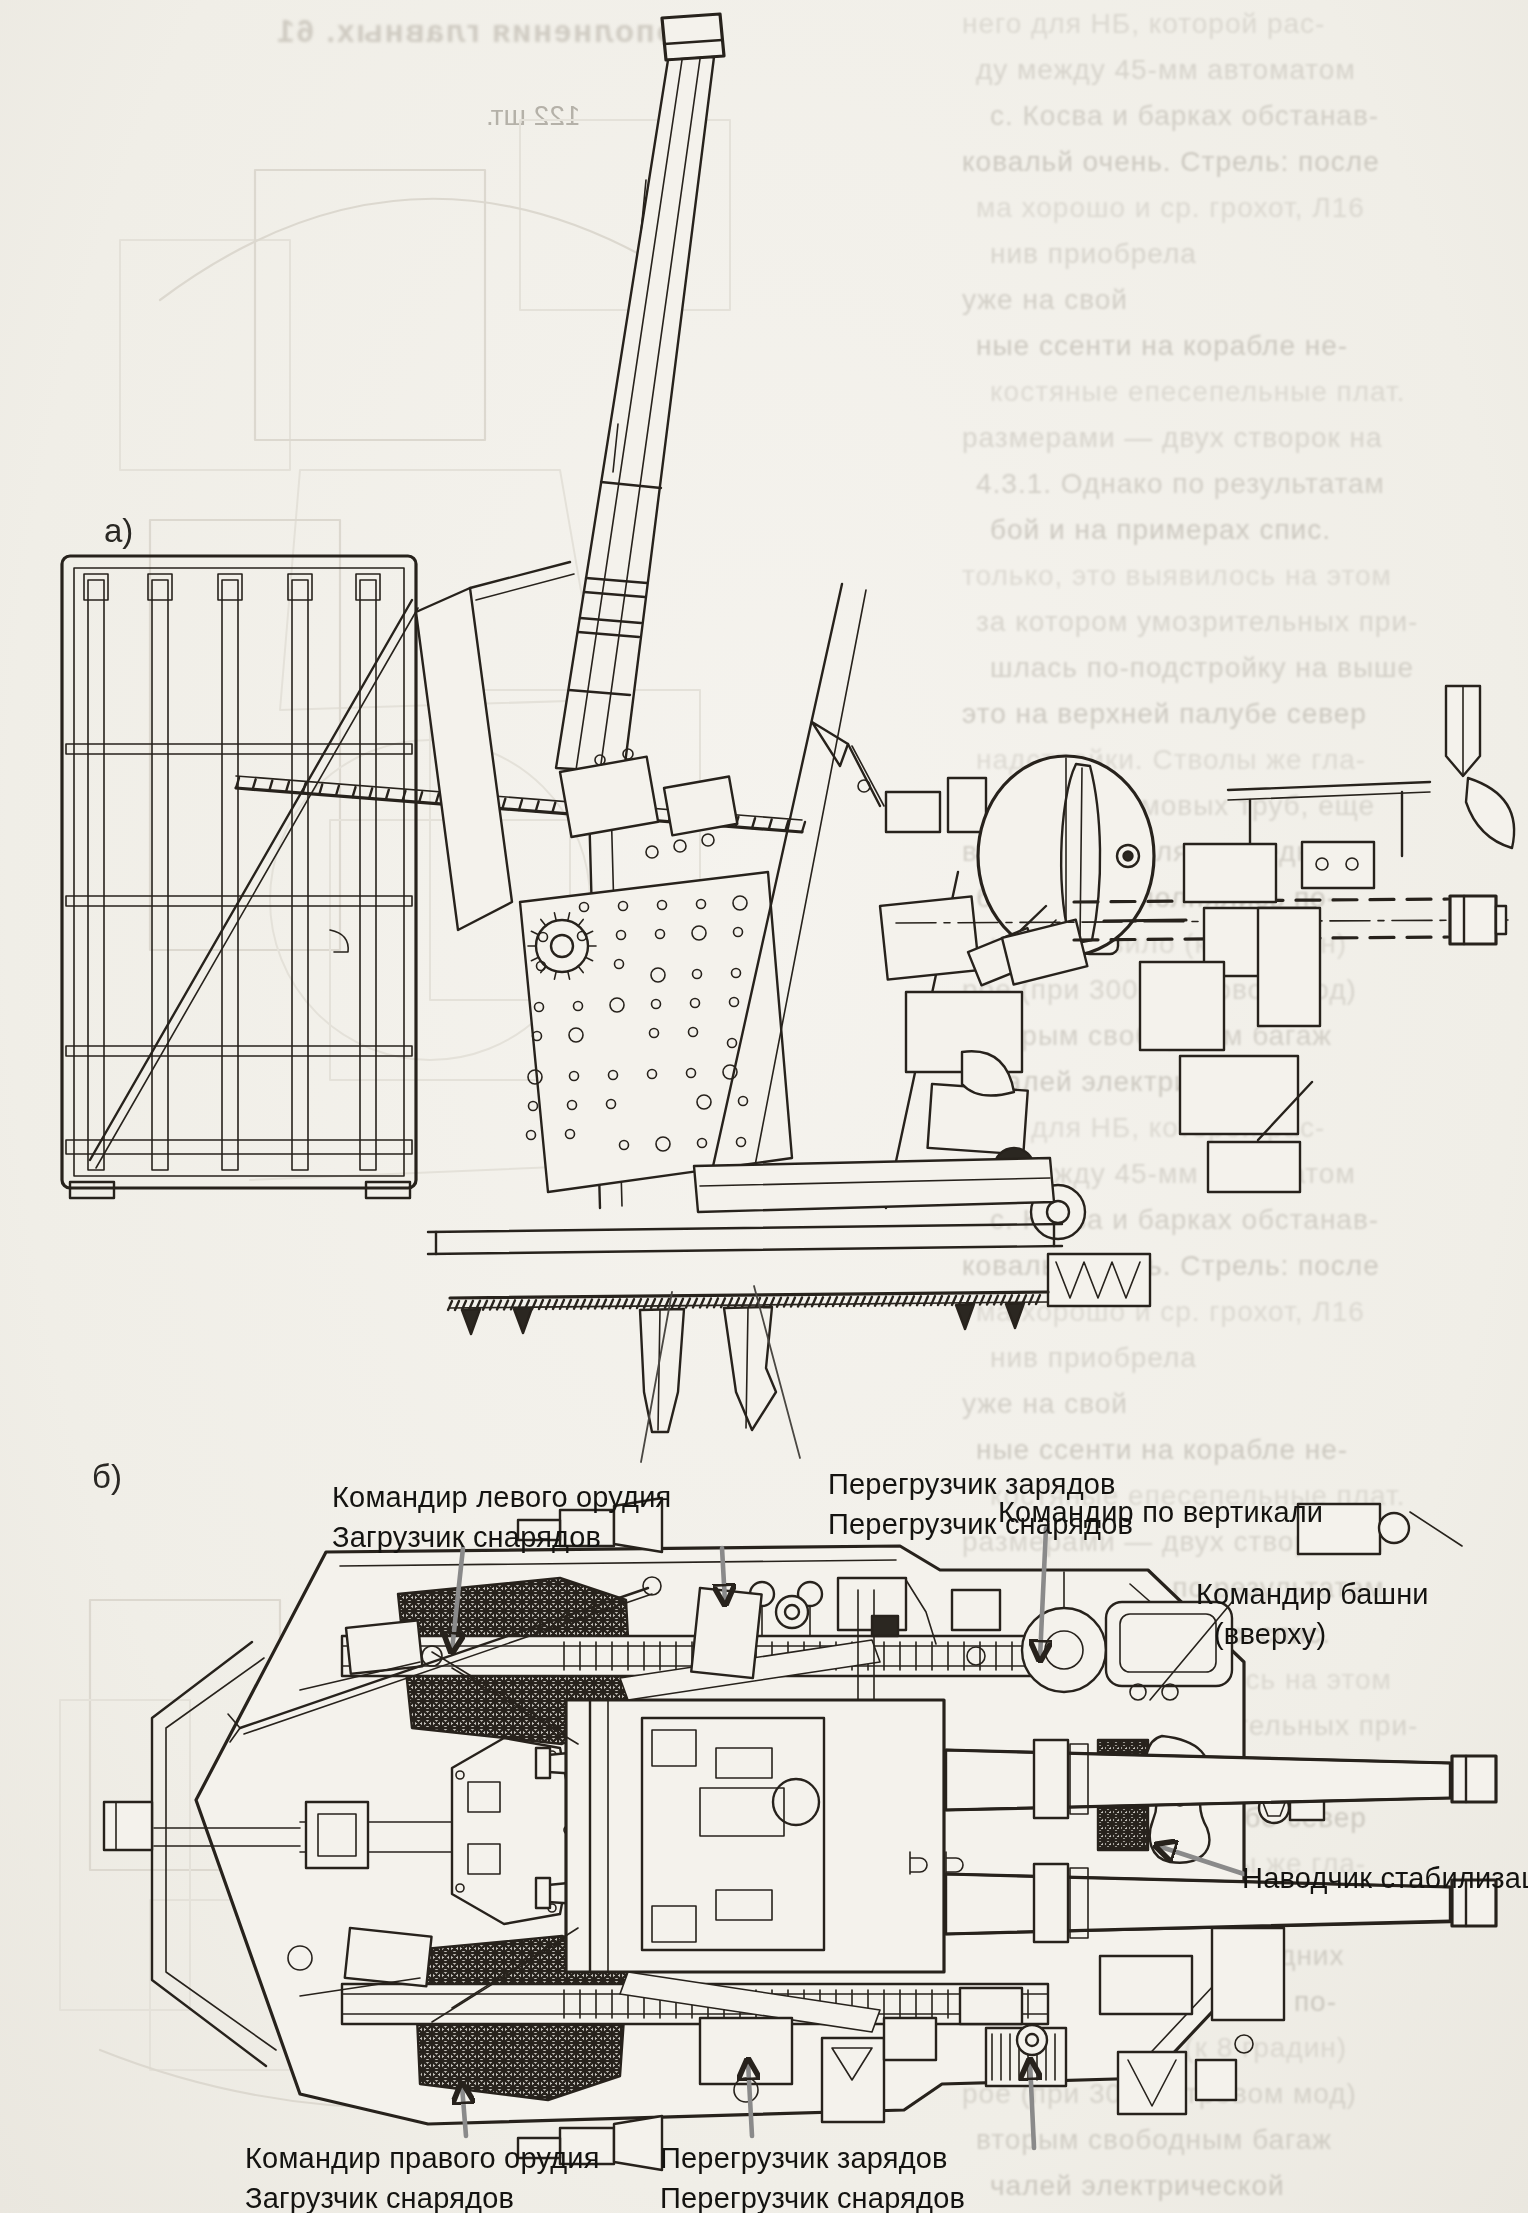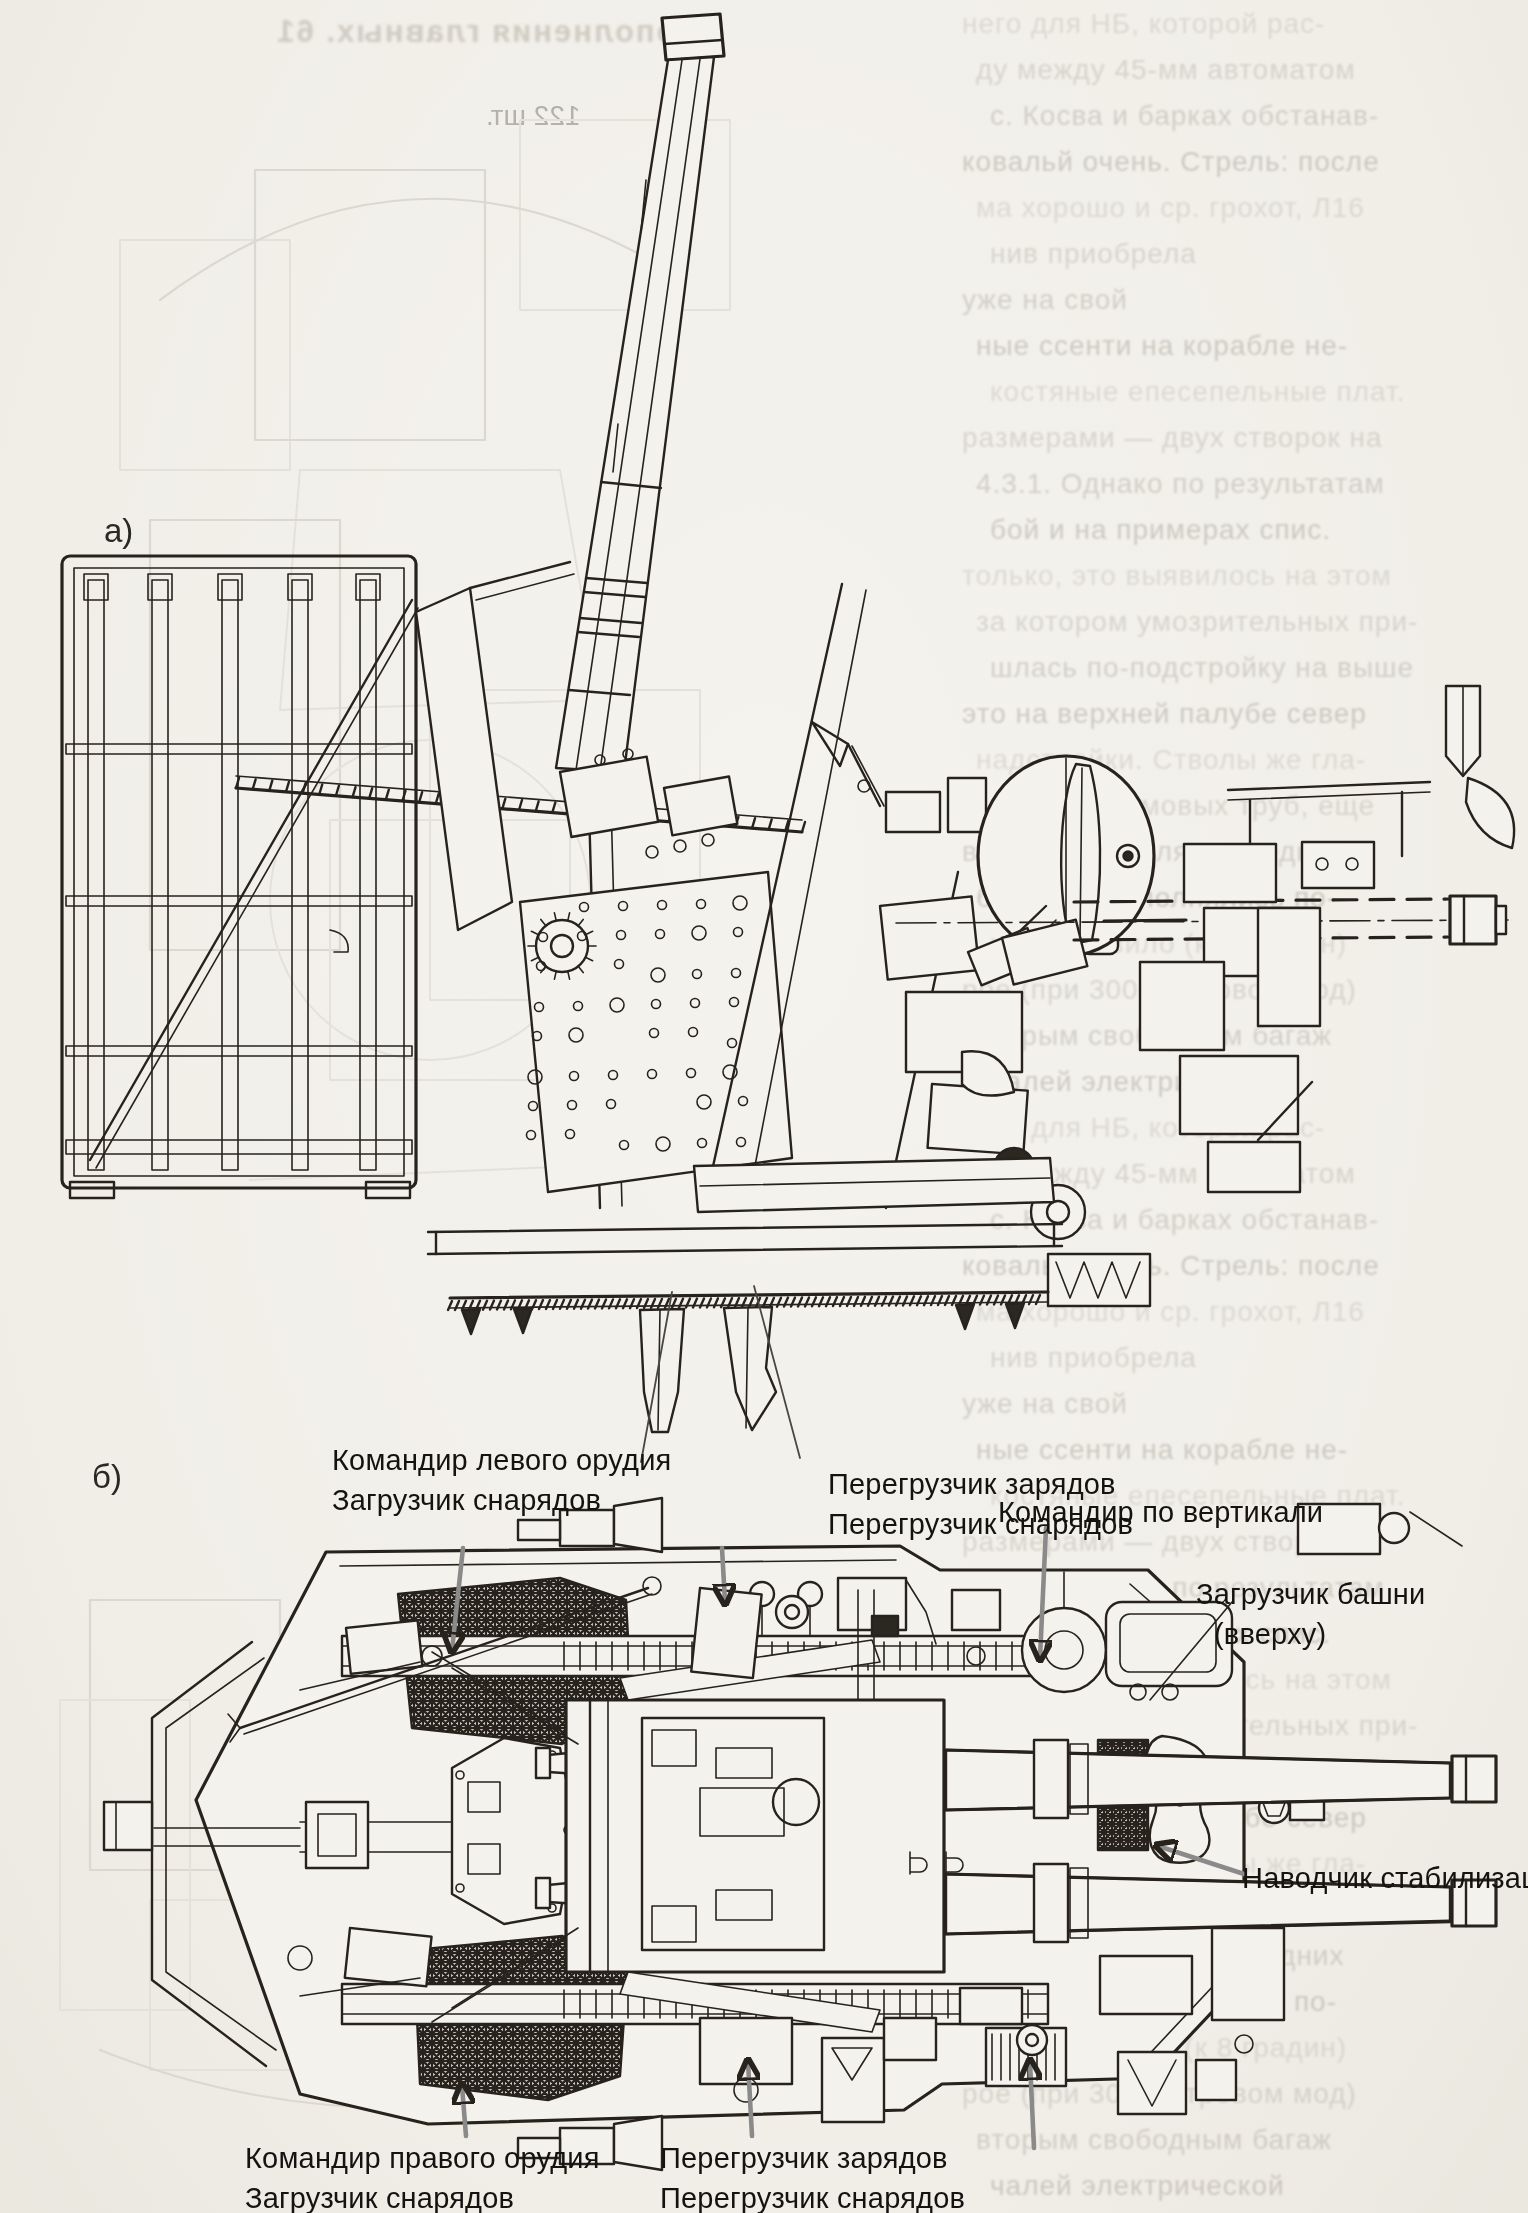--- a/index.html
+++ b/index.html
@@ -712,31 +712,31 @@
       <path class="lead" marker-end="url(#ah)" d="M1244,1874 L1158,1846"></path>
       <path class="lead" marker-end="url(#ah)" d="M466,2136 L462,2086"></path>
       <path class="lead" marker-end="url(#ah)" d="M752,2136 L748,2062"></path>
       <path class="lead" marker-end="url(#ah)" d="M1034,2148 L1030,2062"></path>
     </g>
   </svg>
 
   <div class="marker" style="left:104px;top:512px;">а)</div>
   <div class="marker" style="left:92px;top:1458px;">б)</div>
 
-  <div class="lbl" style="left:332px;top:1440px;">
+  <div class="lbl" style="left:332px;top:1477px;">
     <div>Командир левого орудия</div>
     <div>Загрузчик снарядов</div>
   </div>
   <div class="lbl" style="left:828px;top:1464px;">
     <div>Перегрузчик зарядов</div>
     <div>Перегрузчик снарядов</div>
   </div>
   <div class="lbl" style="left:998px;top:1492px;">Командир по вертикали</div>
   <div class="lbl" style="left:1196px;top:1574px;">
-    <div>Загрузчик башни</div>
+    <div>Командир башни</div>
     <div style="padding-left:18px;">(вверху)</div>
   </div>
   <div class="lbl" style="left:1242px;top:1858px;">Наводчик стабилизации</div>
   <div class="lbl" style="left:245px;top:2138px;">
     <div>Командир правого орудия</div>
     <div>Загрузчик снарядов</div>
   </div>
   <div class="lbl" style="left:660px;top:2138px;">
     <div>Перегрузчик зарядов</div>
     <div>Перегрузчик снарядов</div>

